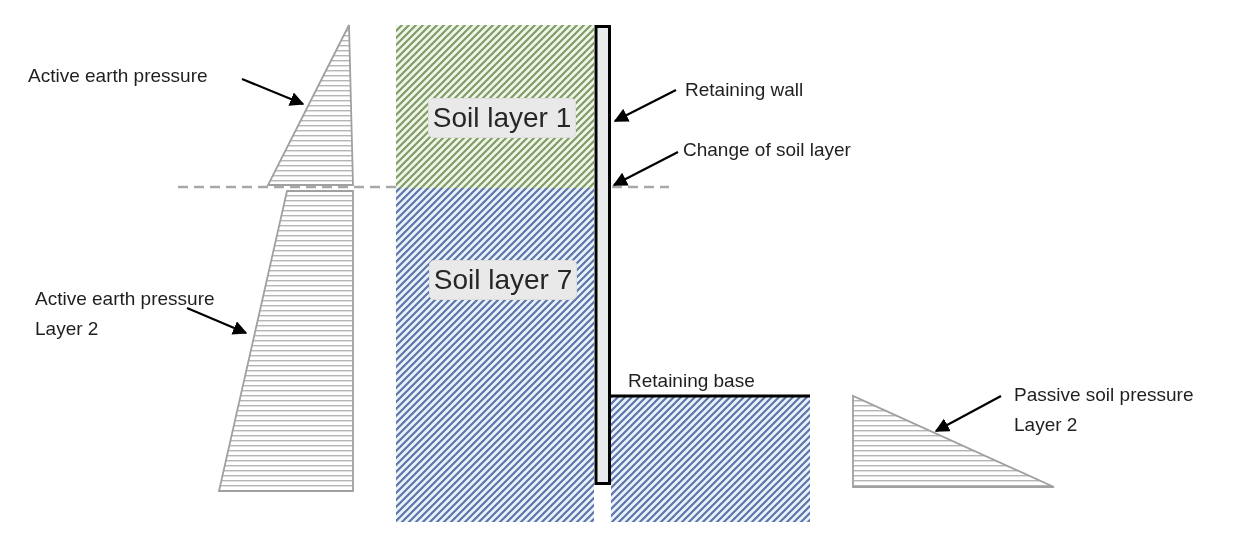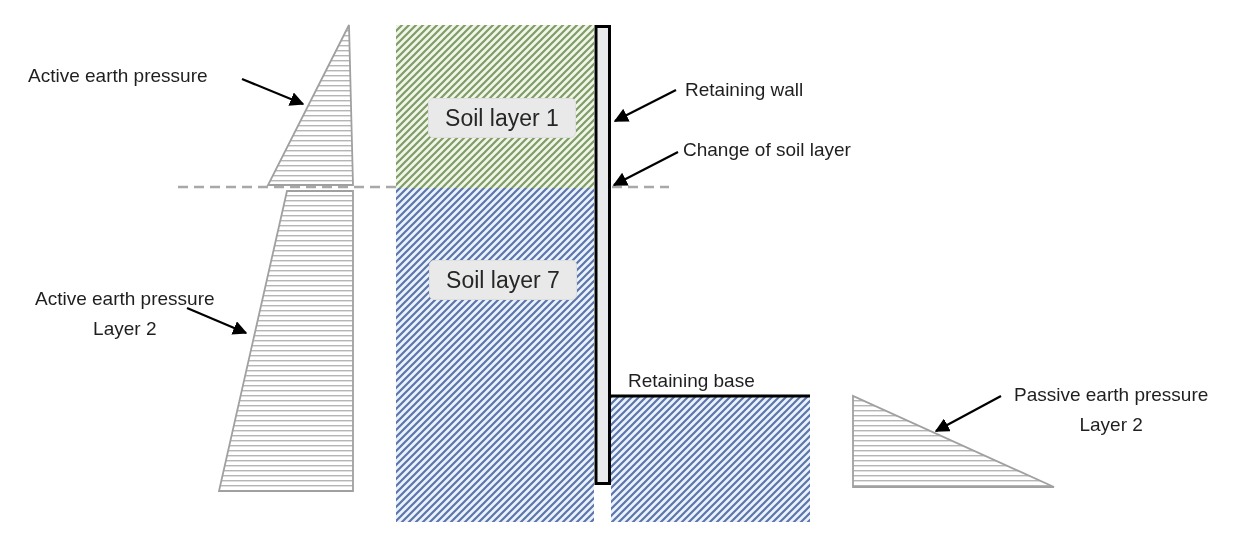--- a/index.html
+++ b/index.html
@@ -2,38 +2,37 @@
 <html><head>
 <meta charset="utf-8">
 <style>
   html,body{margin:0;padding:0;background:#ffffff;}
   #stage{
     position:relative;
     width:1257px;height:545px;
     background:#ffffff;
     font-family:"Liberation Sans", sans-serif;
     overflow:hidden;
-    text-align:center;
   }
   #diagram-svg{position:absolute;left:0;top:0;}
   .lbl{
     position:absolute;
     font-size:19px;
     line-height:30px;
     color:#1f1f1f;
     white-space:nowrap;
   }
   .soil-tag{
     position:absolute;
     width:146px;height:38px;
     background:#e9e9e9;
     border:1px solid #dedede;
     border-radius:5px;
     display:flex;align-items:center;justify-content:center;
-    font-size:23px;color:#262626;
+    font-size:28px;color:#262626;
   }
 </style>
 </head>
 <body>
 
 <div id="stage">
 
   <svg id="diagram-svg" width="1257" height="545" viewBox="0 0 1257 545">
     <defs>
       <pattern id="hatchGreen" patternUnits="userSpaceOnUse" width="7" height="7">
@@ -86,21 +85,21 @@
     <div>Layer 2</div>
   </div>
 
   <div class="lbl" style="left:683px;top:135px">Change of soil layer</div>
 
   <div class="lbl" style="left:685px;top:75px">Retaining wall</div>
 
   <div class="lbl" style="left:628px;top:366px">Retaining base</div>
 
   <div class="lbl" style="left:1014px;top:380px">
-    <div>Passive earth pressure</div>
+    <div>Passive soil pressure</div>
     <div>Layer 2</div>
   </div>
 
   <div class="soil-tag" style="left:428px;top:98px">Soil layer 1</div>
 
   <div class="soil-tag" style="left:429px;top:260px">Soil layer 7</div>
 
 </div>
 
 </body></html>

